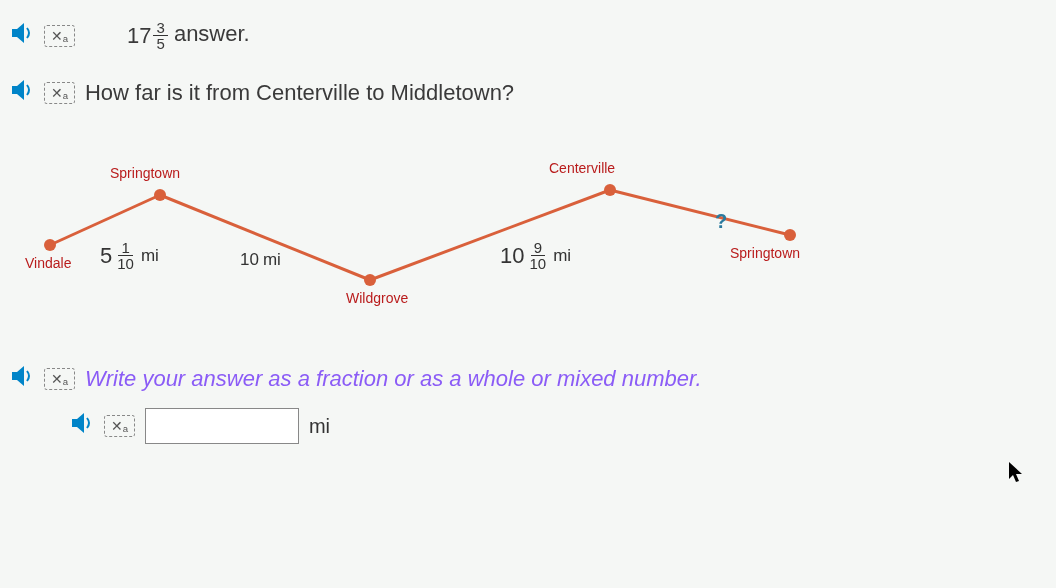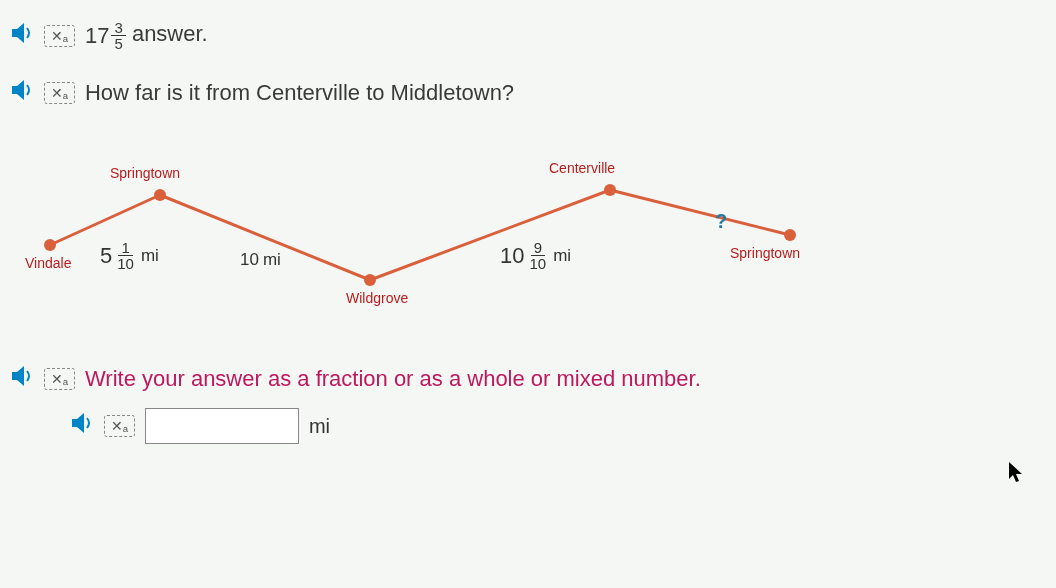--- a/index.html
+++ b/index.html
@@ -34,20 +34,21 @@
     font-family: sans-serif;
   }
   .prompt-text {
     font-size: 22px;
     color: #3a3a3a;
   }
   .prompt-text .fraction-wrap {
     display: inline-flex;
     align-items: center;
     vertical-align: middle;
+    margin-left: 42px;
   }
   .whole {
     font-size: 22px;
     margin-right: 2px;
   }
   .frac {
     display: inline-flex;
     flex-direction: column;
     align-items: center;
     font-size: 15px;
@@ -81,21 +82,22 @@
     font-size: 20px;
   }
   .instruction-row {
     display: flex;
     align-items: center;
     gap: 10px;
     margin-top: 30px;
   }
   .instruction {
     font-size: 22px;
-    color: #be185d;
+    font-style: italic;
+    color: #8b5cf6;
   }
   .answer-row {
     display: flex;
     align-items: center;
     gap: 10px;
     margin-left: 60px;
     margin-top: 15px;
   }
   .answer-input {
     width: 140px;

